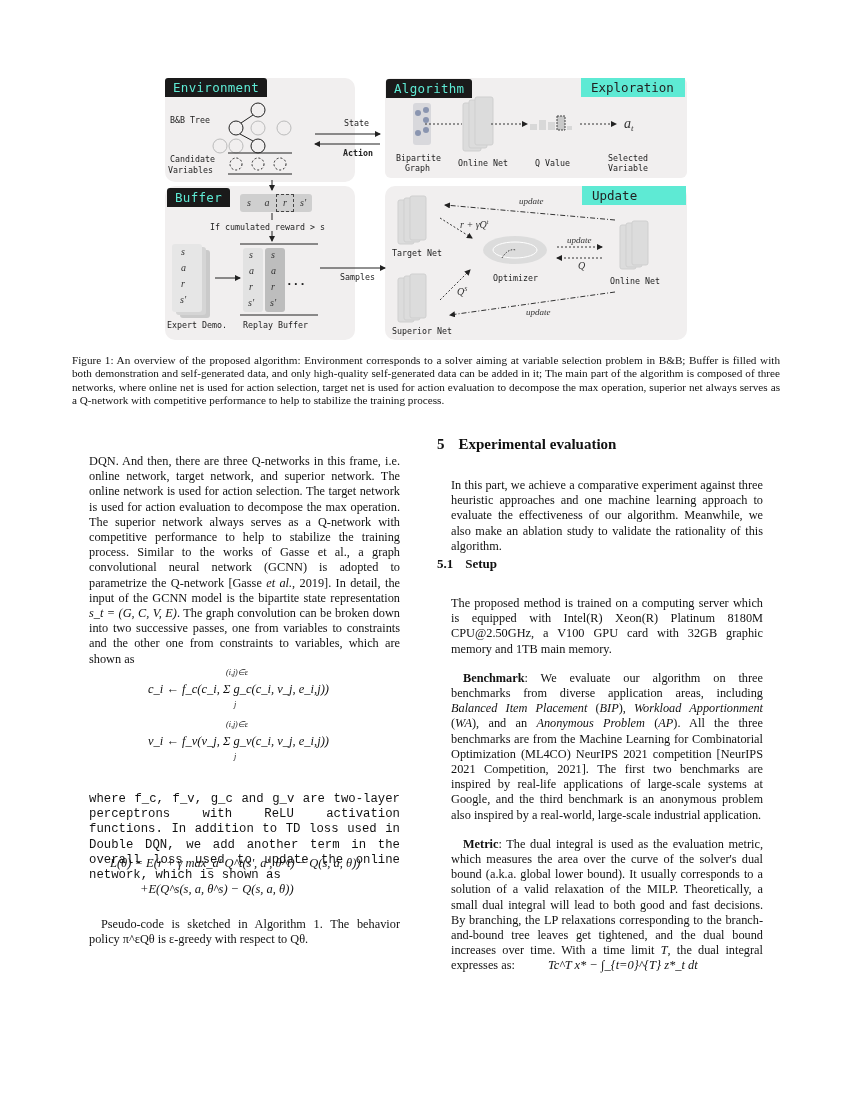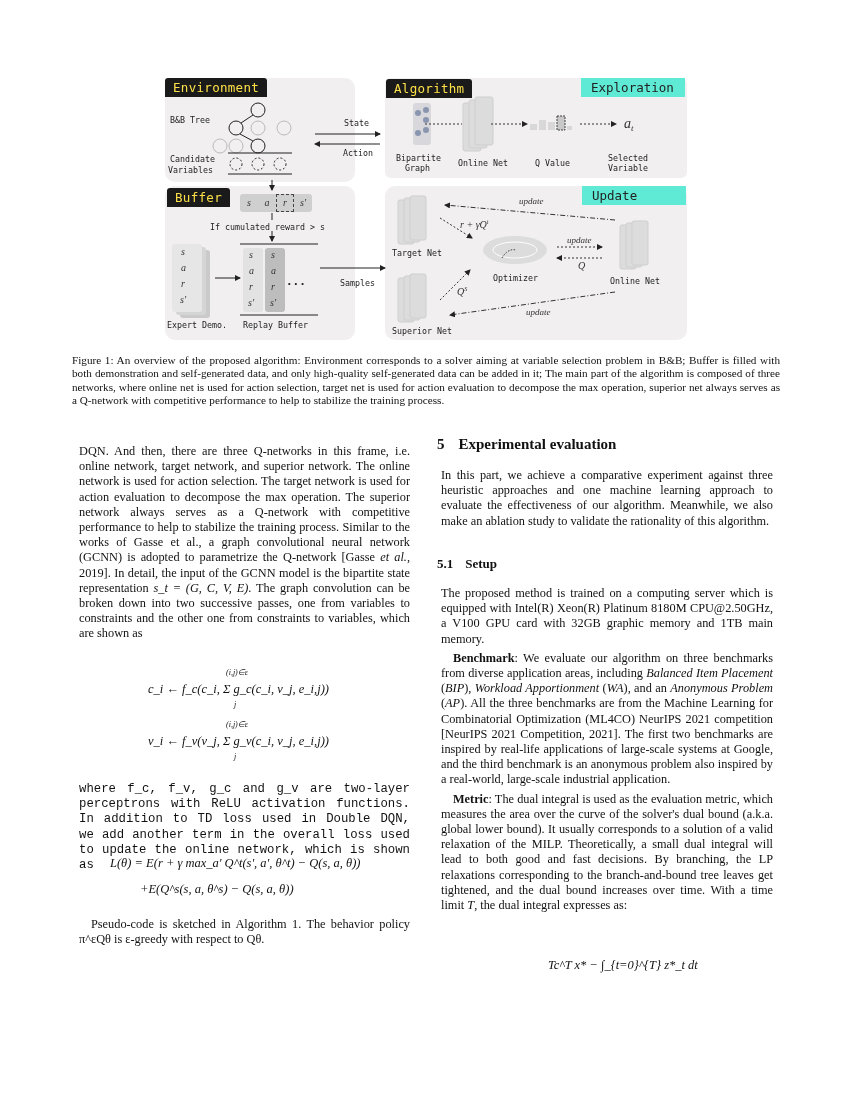--- a/index.html
+++ b/index.html
@@ -1,26 +1,26 @@
 <!DOCTYPE html>
 <html><head>
 <meta charset="utf-8">
 <style>
   html,body{margin:0;padding:0;background:#fff;}
   body{width:850px;height:1100px;position:relative;overflow:hidden;font-family:"Liberation Serif","DejaVu Serif",serif;color:#111;}
   .abs{position:absolute;}
   
   .panel{position:absolute;background:#f1efef;border-radius:10px;}
-  .tag{position:absolute;background:#1a1a1a;color:#fde047;font-family:"DejaVu Sans Mono","Liberation Mono",monospace;font-size:12.5px;padding:2px 8px;border-radius:3px 3px 0 0;letter-spacing:.3px;}
+  .tag{position:absolute;background:#1a1a1a;color:#5eead4;font-family:"DejaVu Sans Mono","Liberation Mono",monospace;font-size:12.5px;padding:2px 8px;border-radius:3px 3px 0 0;letter-spacing:.3px;}
   .graytag{position:absolute;background:#5eead4;color:#222;font-family:"DejaVu Sans Mono","Liberation Mono",monospace;font-size:12.5px;padding:2px 10px;}
   .mono{font-family:"DejaVu Sans Mono","Liberation Mono",monospace;font-size:8.3px;color:#222;position:absolute;white-space:nowrap;line-height:11px;}
   .ital{font-family:"Liberation Serif",serif;font-style:italic;font-size:9px;color:#333;position:absolute;white-space:nowrap;}
   .caption{position:absolute;left:72px;top:354px;width:708px;font-size:11.2px;line-height:13.3px;text-align:justify;}
   .col{position:absolute;font-size:12.3px;line-height:15.2px;text-align:justify;}
-  .col p{margin:4px;}
+  .col p{margin:14px;}
   .col p.ind{text-indent:12px;}
   .eq{position:absolute;font-family:"Liberation Serif",serif;font-style:italic;font-size:12.5px;white-space:nowrap;}
   .sec{position:absolute;font-weight:bold;white-space:nowrap;}
   svg{position:absolute;left:0;top:0;}
   .small{font-size:8px;}
 </style>
 </head>
 <body>
 
 <div>
@@ -83,22 +83,22 @@
   <div class="mono" style="left:493px;top:273px;">Optimizer</div>
   <div class="mono" style="left:610px;top:276px;">Online Net</div>
   <div class="ital" style="left:519px;top:196px;">update</div>
   <div class="ital" style="left:567px;top:235px;">update</div>
   <div class="ital" style="left:526px;top:307px;">update</div>
   <div class="ital" style="left:578px;top:260px;font-size:10px;">Q</div>
   <div class="ital" style="left:460px;top:219px;font-size:10px;"><span>r + γQ</span><sup style="font-size:6px;">t</sup></div>
   <div class="ital" style="left:457px;top:286px;font-size:10px;"><span>Q</span><sup style="font-size:6px;">S</sup></div>
 
   <div class="mono" style="left:344px;top:118px;">State</div>
-  <div class="mono" style="left:343px;top:148px;">Action</div>
-  <div class="mono" style="left:340px;top:278px;">Samples</div>
+  <div class="mono" style="left:343px;top:148px;font-weight:bold;">Action</div>
+  <div class="mono" style="left:340px;top:272px;">Samples</div>
 
   <svg width="850" height="345">
     <defs>
       <marker id="ah" markerWidth="6" markerHeight="6" refX="5" refY="3" orient="auto">
           <path d="M0,0 L6,3 L0,6 z" fill="#222"></path>
         </marker>
     </defs>
 
     <g stroke="#222" fill="none" stroke-width="1">
       <circle cx="258" cy="110" r="7"></circle>

